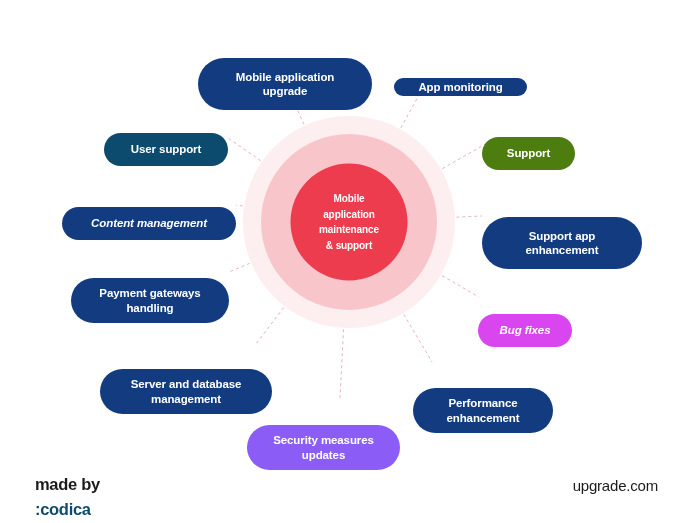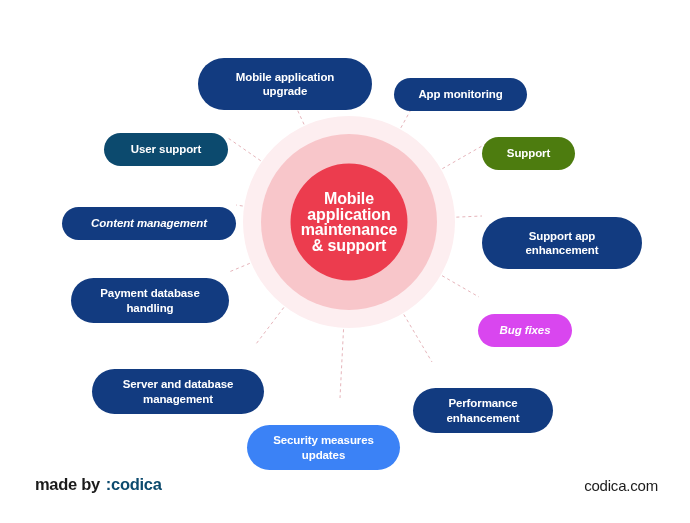--- a/index.html
+++ b/index.html
@@ -23,21 +23,21 @@
   #ring-outer{width:212px;height:212px;background:#fdeef0;}
   #ring-mid{width:176px;height:176px;background:#f8c6ca;}
   #ring-core{width:117px;height:117px;background:#ec3c4e;}
 
   #hub-label{
     position:absolute;
     transform:translate(-50%,-50%);
     width:120px;
     text-align:center;
     color:#ffffff;
-    font-size:16px;
+    font-size:10px;
     font-weight:bold;
     line-height:15.5px;
     letter-spacing:-0.1px;
   }
 
   
   .pill{
     position:absolute;
     box-sizing:border-box;
     background:#123b80;
@@ -57,21 +57,21 @@
   }
 
   
   #footer{
     position:absolute;left:0;bottom:0;width:690px;height:62px;
   }
   #made-by{
     position:absolute;left:35px;top:14px;
     font-size:16.5px;font-weight:bold;color:#1b1b1b;
     letter-spacing:-0.3px;
-    display:flex;align-items:flex-start;gap:6px;
+    display:flex;align-items:flex-start;gap:6px;flex-direction:column;
   }
   #brand-codica{color:#0c4a6e;}
   #site-url{
     position:absolute;right:32px;top:16px;
     font-size:15px;color:#1b1b1b;letter-spacing:-0.2px;
   }
 </style>
 </head>
 <body>
 
@@ -96,38 +96,38 @@
   <div class="ring" id="ring-core" style="width: 117px; height: 117px; background: rgb(236, 60, 78); left: 349px; top: 222px;"></div>
 
   <div id="hub-label" style="left: 349px; top: 222px; white-space: pre-line;">Mobile
 application
 maintenance
 &amp; support</div>
 
   <div id="pill-layer">
       <div class="pill" style="left: 198px; top: 31px; width: 174px; height: 52px; background: rgb(18, 59, 128);"><span>Mobile application
 upgrade</span></div>
-      <div class="pill" style="left: 394px; top: 51px; width: 133px; height: 33px; background: rgb(18, 59, 128);"><span>App monitoring</span></div>
+      <div class="pill" style="left: 394px; top: 51px; width: 133px; height: 18px; background: rgb(18, 59, 128);"><span>App monitoring</span></div>
       <div class="pill" style="left: 482px; top: 110px; width: 93px; height: 33px; background: #4d7c0f;"><span>Support</span></div>
       <div class="pill" style="left: 482px; top: 190px; width: 160px; height: 52px; background: rgb(18, 59, 128);"><span>Support app
 enhancement</span></div>
       <div class="pill" style="left: 478px; top: 287px; width: 94px; height: 33px; background: #d946ef; font-style: italic;"><span>Bug fixes</span></div>
       <div class="pill" style="left: 413px; top: 361px; width: 140px; height: 45px; background: rgb(18, 59, 128);"><span>Performance
 enhancement</span></div>
-      <div class="pill" style="left: 247px; top: 398px; width: 153px; height: 45px; background: #3b82f6;"><span>Security measures
+      <div class="pill" style="left: 247px; top: 398px; width: 153px; height: 45px; background: #8b5cf6;"><span>Security measures
 updates</span></div>
-      <div class="pill" style="left: 92px; top: 342px; width: 172px; height: 45px; background: rgb(18, 59, 128);"><span>Server and database
+      <div class="pill" style="left: 100px; top: 342px; width: 172px; height: 45px; background: rgb(18, 59, 128);"><span>Server and database
 management</span></div>
-      <div class="pill" style="left: 71px; top: 251px; width: 158px; height: 45px; background: rgb(18, 59, 128);"><span>Payment database
+      <div class="pill" style="left: 71px; top: 251px; width: 158px; height: 45px; background: rgb(18, 59, 128);"><span>Payment gateways
 handling</span></div>
       <div class="pill" style="left: 62px; top: 180px; width: 174px; height: 33px; background: rgb(18, 59, 128); font-style: italic;"><span>Content management</span></div>
       <div class="pill" style="left: 104px; top: 106px; width: 124px; height: 33px; background: #0c4a6e;"><span>User support</span></div>
     </div>
 
   <div id="footer">
     <div id="made-by">
       <span>made by</span>
       <span id="brand-codica">:codica</span>
     </div>
-    <div id="site-url">codica.com</div>
+    <div id="site-url">upgrade.com</div>
   </div>
 
 </div>
 
 </body></html>

